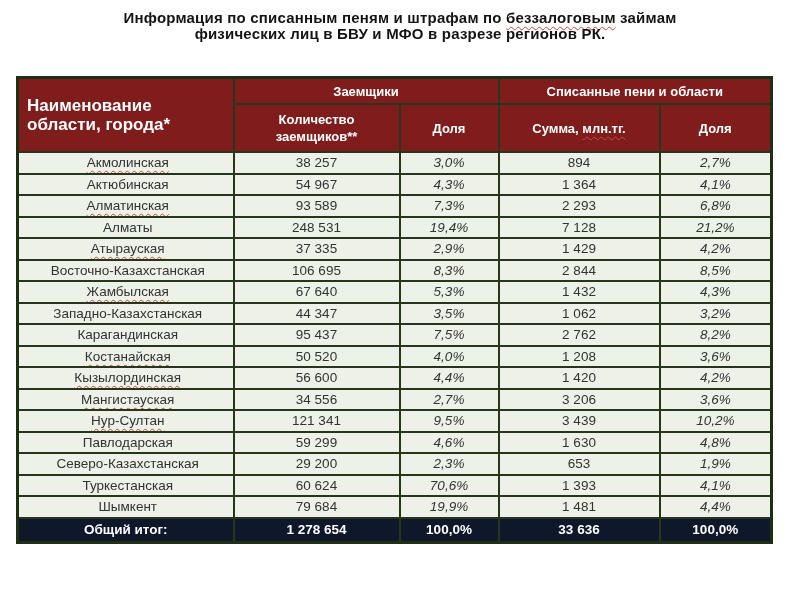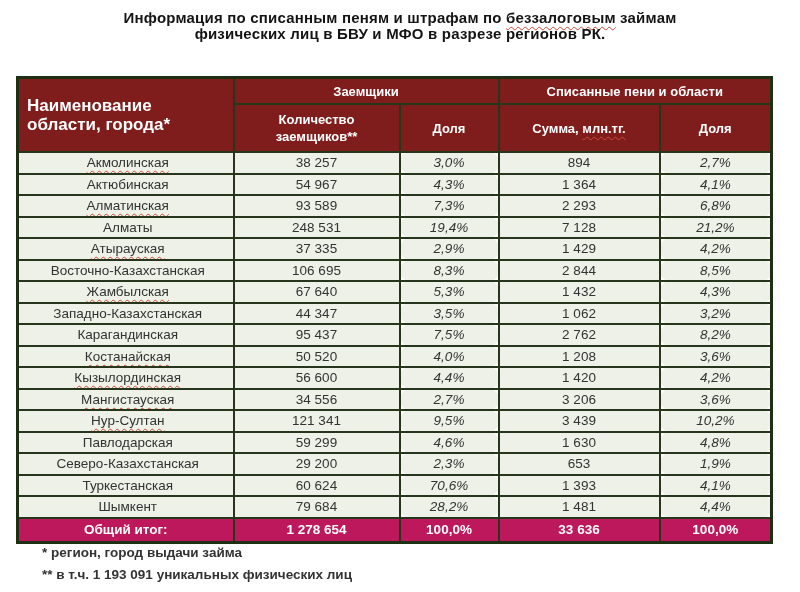--- a/index.html
+++ b/index.html
@@ -66,23 +66,23 @@
     color: #333333;
     font-size: 13.5px;
     height: 19.5px;
     padding: 0 4px;
     line-height: 1;
     overflow: hidden;
     white-space: nowrap;
   }
   td.region { text-align: center; padding-left: 8px; }
   td.num { text-align: center; }
-  td.pct { text-align: center; font-style: italic; border-radius: 10px; }
+  td.pct { text-align: center; font-style: italic; }
   tr.total td {
-    background: #be185d;
+    background: #0f172a;
     color: #ffffff;
     font-weight: bold;
     font-style: normal;
     height: 22px;
     text-align: center;
     font-size: 13.5px;
   }
   .footnotes {
     position: absolute;
     left: 42px;
@@ -234,34 +234,30 @@
         <tr>
           <td class="region"><span>Туркестанская</span></td>
           <td class="num">60 624</td>
           <td class="pct">70,6%</td>
           <td class="num">1 393</td>
           <td class="pct">4,1%</td>
         </tr>
         <tr>
           <td class="region"><span>Шымкент</span></td>
           <td class="num">79 684</td>
-          <td class="pct">28,2%</td>
+          <td class="pct">19,9%</td>
           <td class="num">1 481</td>
           <td class="pct">4,4%</td>
         </tr>
       </tbody>
     <tfoot>
       <tr class="total">
         <td>Общий итог:</td>
         <td>1 278 654</td>
         <td>100,0%</td>
         <td>33 636</td>
         <td>100,0%</td>
       </tr>
     </tfoot>
   </table>
 
-  <div class="footnotes">
-    <div>* регион, город выдачи займа</div>
-    <div>** в т.ч. 1 193 091 уникальных физических лиц</div>
-  </div>
 
 </div>
 
 </body></html>

